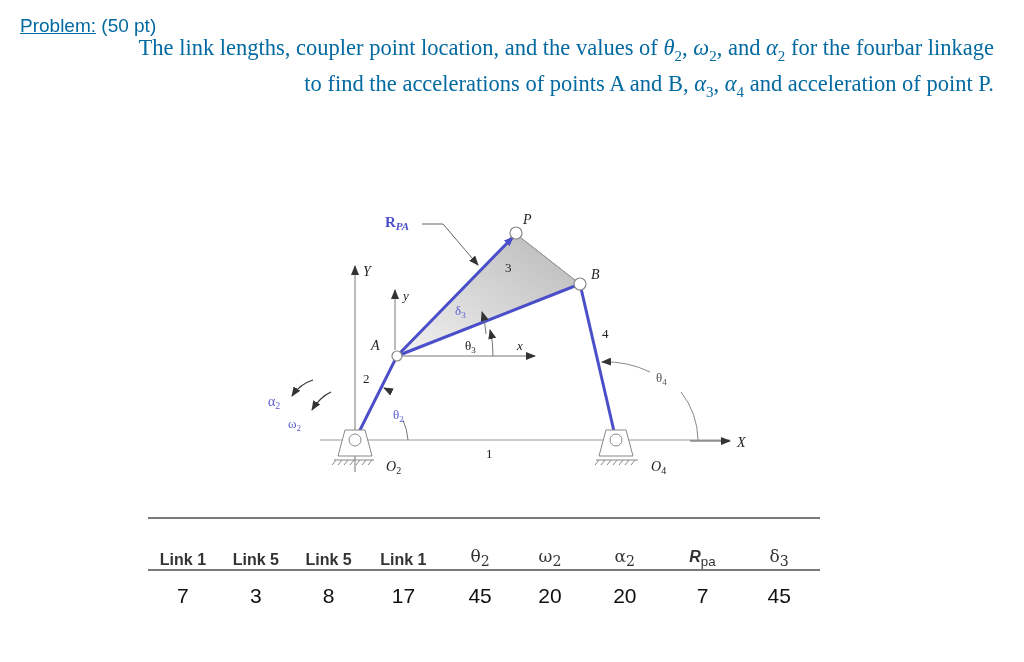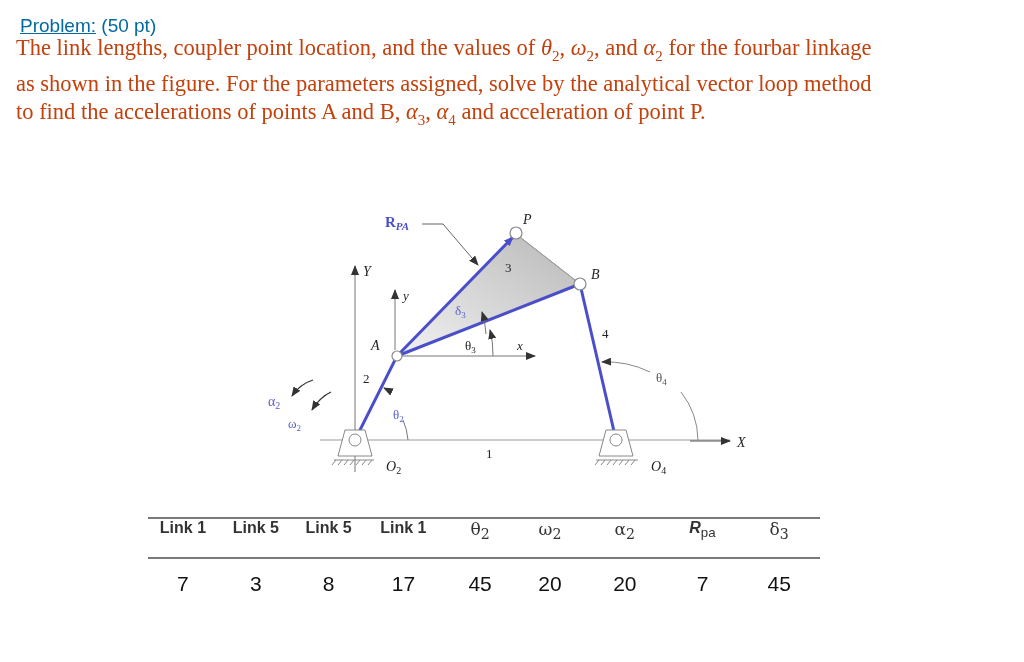--- a/index.html
+++ b/index.html
@@ -3,51 +3,50 @@
 <meta charset="utf-8">
 <style>
   html, body { margin: 0; padding: 0; background: #ffffff; }
   body { width: 1024px; height: 662px; position: relative; overflow: hidden; }
   .header-line {
     position: absolute; left: 20px; top: 9px;
     font-family: "Liberation Sans", sans-serif; font-size: 19px; color: #0369a1; margin-top: 6px;
   }
   .header-line .u { text-decoration: underline; }
   .prob-text {
-    position: absolute; left: 16px; top: 34px; width: 990px;
-    font-family: "Liberation Serif", serif; font-size: 22.5px; line-height: 28px; color: #c2410c;
+    position: absolute; left: 4px; top: 34px; width: 990px;
+    font-family: "Liberation Serif", serif; font-size: 22.5px; line-height: 28px; color: #0369a1; text-align: right;
   }
   .prob-text p { margin: 0; white-space: nowrap; }
   .m { font-style: italic; }
   .m sub { font-style: normal; font-size: 15px; }
   .figure { position: absolute; left: 0; top: 0; width: 1024px; height: 500px; }
   .table-wrap { position: absolute; left: 148px; top: 517px; width: 672px; }
   .rule { height: 2px; background: #7a7a7a; width: 100%; }
   .row { display: flex; width: 100%; }
-  .hdr { height: 38px; align-items: flex-start; }
+  .hdr { height: 50px; align-items: flex-end; }
   .vals { height: 50px; align-items: center; }
   .cell { text-align: center; font-family: "Liberation Sans", sans-serif; color: #222; }
   .hdr .cell { font-weight: bold; font-size: 16px; color: #333; }
   .hdr .cell.greek { font-family: "DejaVu Serif", serif; font-weight: normal; font-size: 17px; }
   .vals .cell { font-size: 21px; color: #111; }
   .c1{width:72px}.c2{width:78px}.c3{width:72px}.c4{width:82px}.c5{width:76px}
   .c6{width:68px}.c7{width:86px}.c8{width:74px}.c9{width:84px}
   .rpa-b { font-style: italic; font-weight: bold; }
 </style>
 </head>
 <body>
 
 <div class="header-line">
   <span class="u">Problem:</span>
   <span>(50 pt)</span>
 </div>
 
 <div class="prob-text">
   <p><span>The link lengths, coupler point location, and the values of </span><span class="m"><span>θ</span><sub>2</sub></span><span>, </span><span class="m"><span>ω</span><sub>2</sub></span><span>, and </span><span class="m"><span>α</span><sub>2</sub></span><span> for the fourbar linkage</span></p>
-  <p>as shown in the figure. For the parameters assigned, solve by the analytical vector loop method</p>
   <p><span>to find the accelerations of points A and B, </span><span class="m"><span>α</span><sub>3</sub></span><span>, </span><span class="m"><span>α</span><sub>4</sub></span><span> and acceleration of point P.</span></p>
 </div>
 
 <svg class="figure" viewBox="0 0 1024 500" xmlns="http://www.w3.org/2000/svg">
   <defs>
     <linearGradient id="cg" x1="0" y1="1" x2="1" y2="0">
       <stop offset="0" stop-color="#f2f2f2"></stop>
       <stop offset="1" stop-color="#b8b8b8"></stop>
     </linearGradient>
     <marker id="ah" markerWidth="10" markerHeight="8" refX="9" refY="4" orient="auto" markerUnits="userSpaceOnUse">

